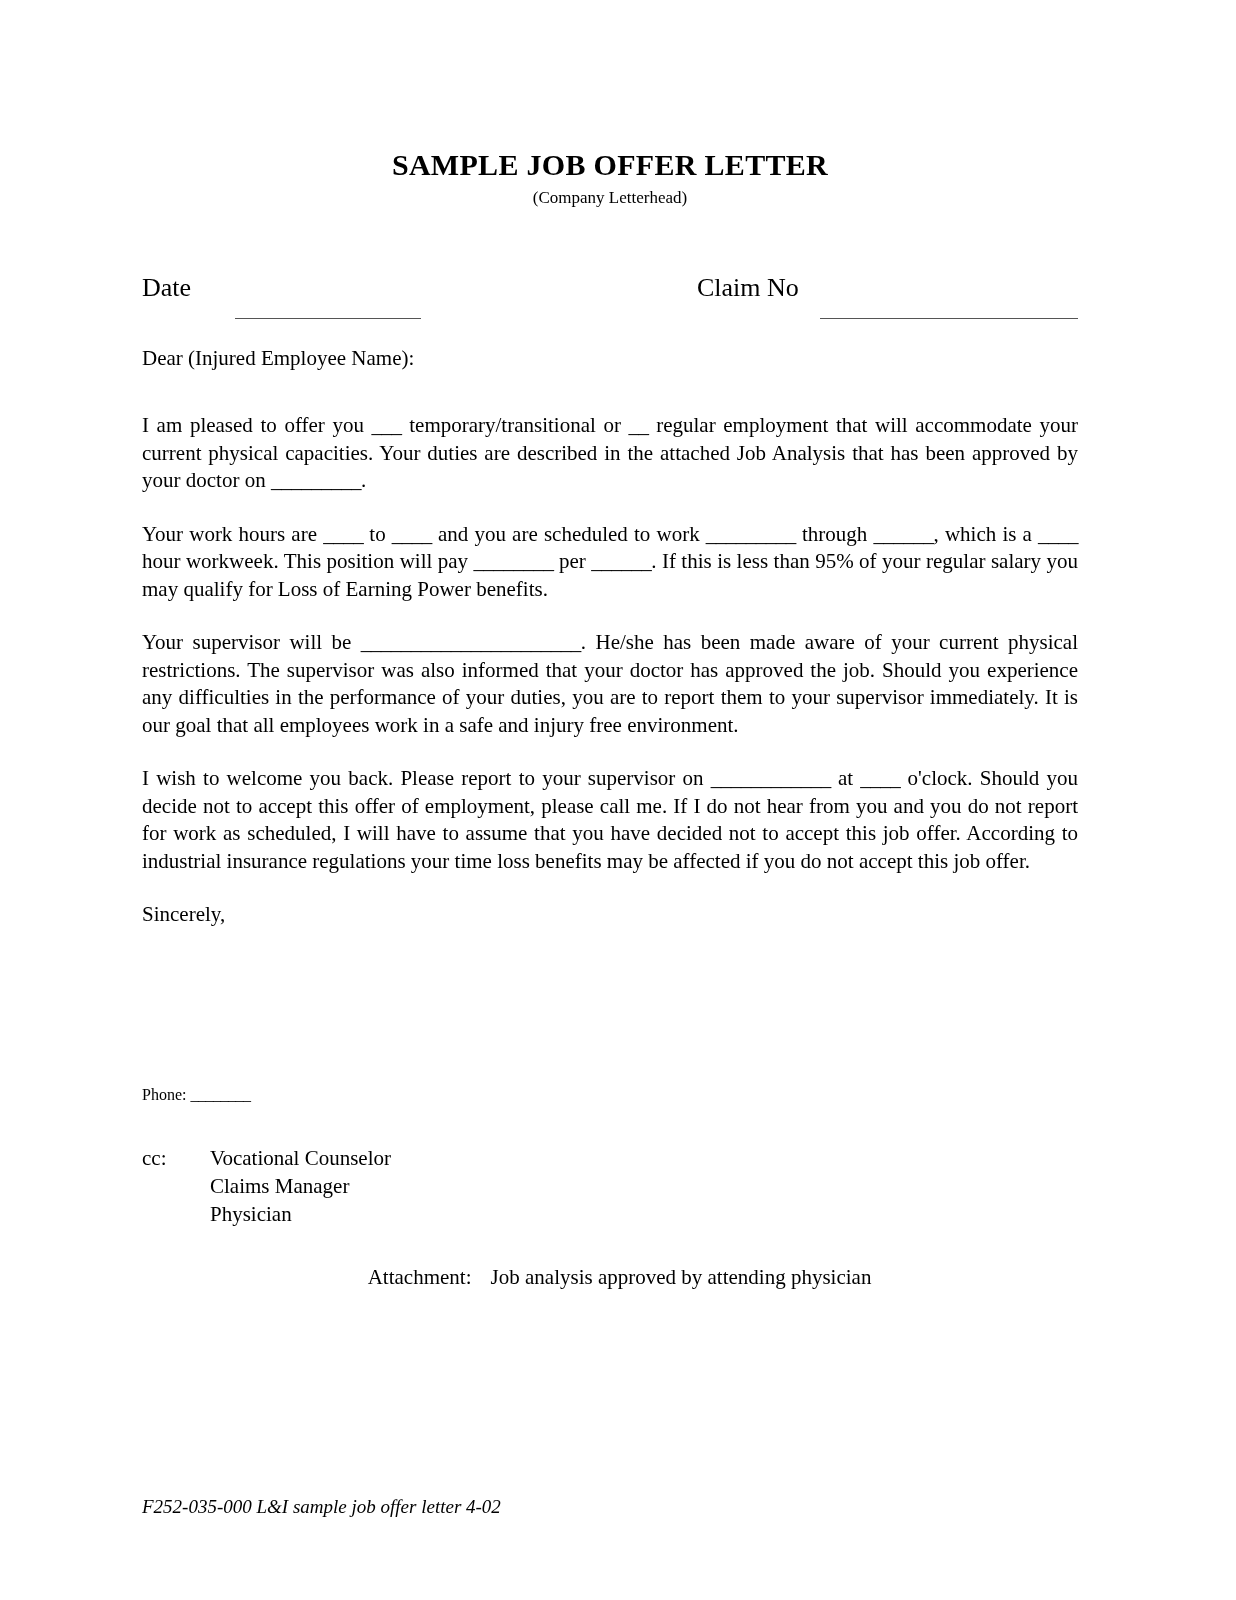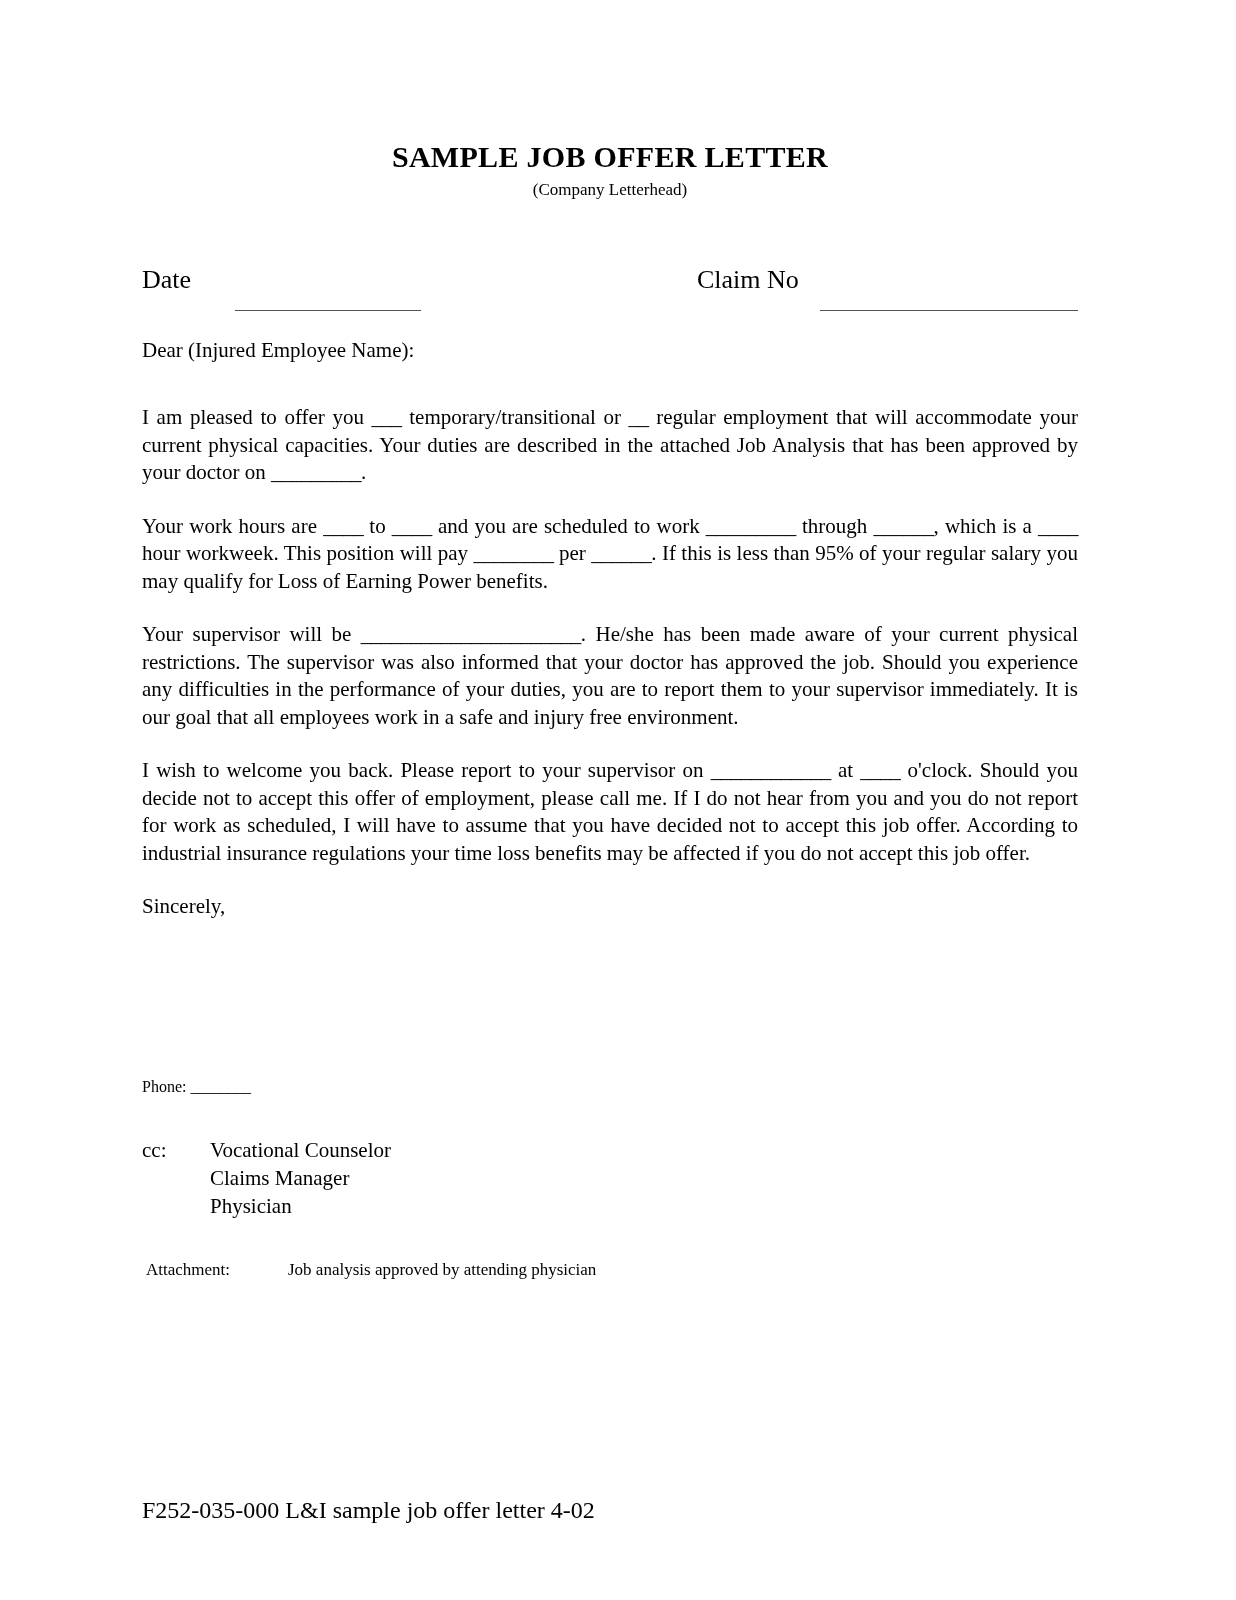--- a/index.html
+++ b/index.html
@@ -15,21 +15,21 @@
     position: relative;
     width: 1236px;
     height: 1600px;
     background: #ffffff;
     overflow: hidden;
     box-sizing: border-box;
   }
   .content {
     position: absolute;
     left: 142px;
-    top: 0;
+    top: 8px;
     width: 936px;
   }
 
   
   .title-block {
     padding-top: 140px;
     text-align: center;
   }
   .doc-title {
     font-size: 30px;
@@ -117,36 +117,38 @@
   }
   .cc-values {
     flex: 1 1 auto;
   }
   .cc-value {
     display: block;
   }
 
   
   .attachment-line {
-    font-size: 17px;
+    font-size: 21px;
     line-height: 27.5px;
-    margin: 4px;
+    margin: 16px;
+    text-align: center;
   }
   .attachment-key {
     display: inline-block;
     width: 142px;
   }
 
   
   .footer {
     position: absolute;
     left: 142px;
     top: 1496px;
-    font-size: 24px;
+    font-size: 19px;
     line-height: 1.2;
+    font-style: italic;
   }
 </style>
 </head>
 <body>
 
 <div class="page">
 
   <div class="content">
 
     <div class="title-block">

